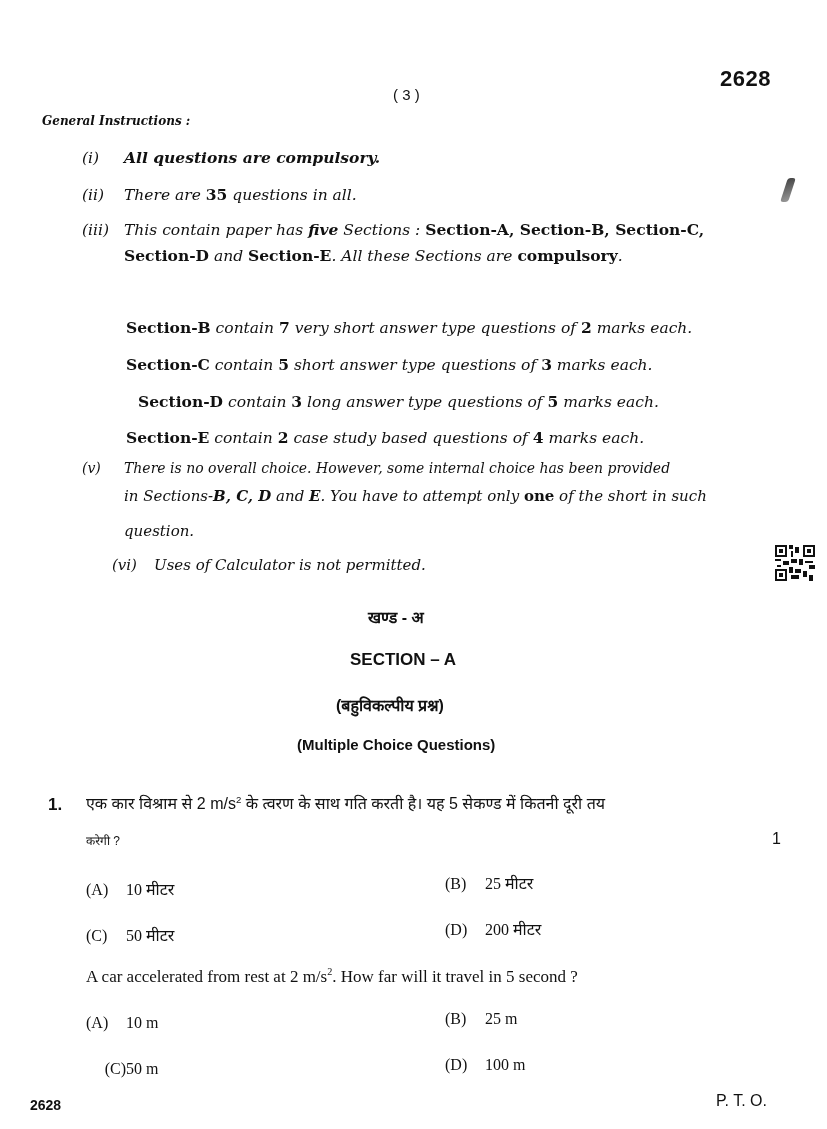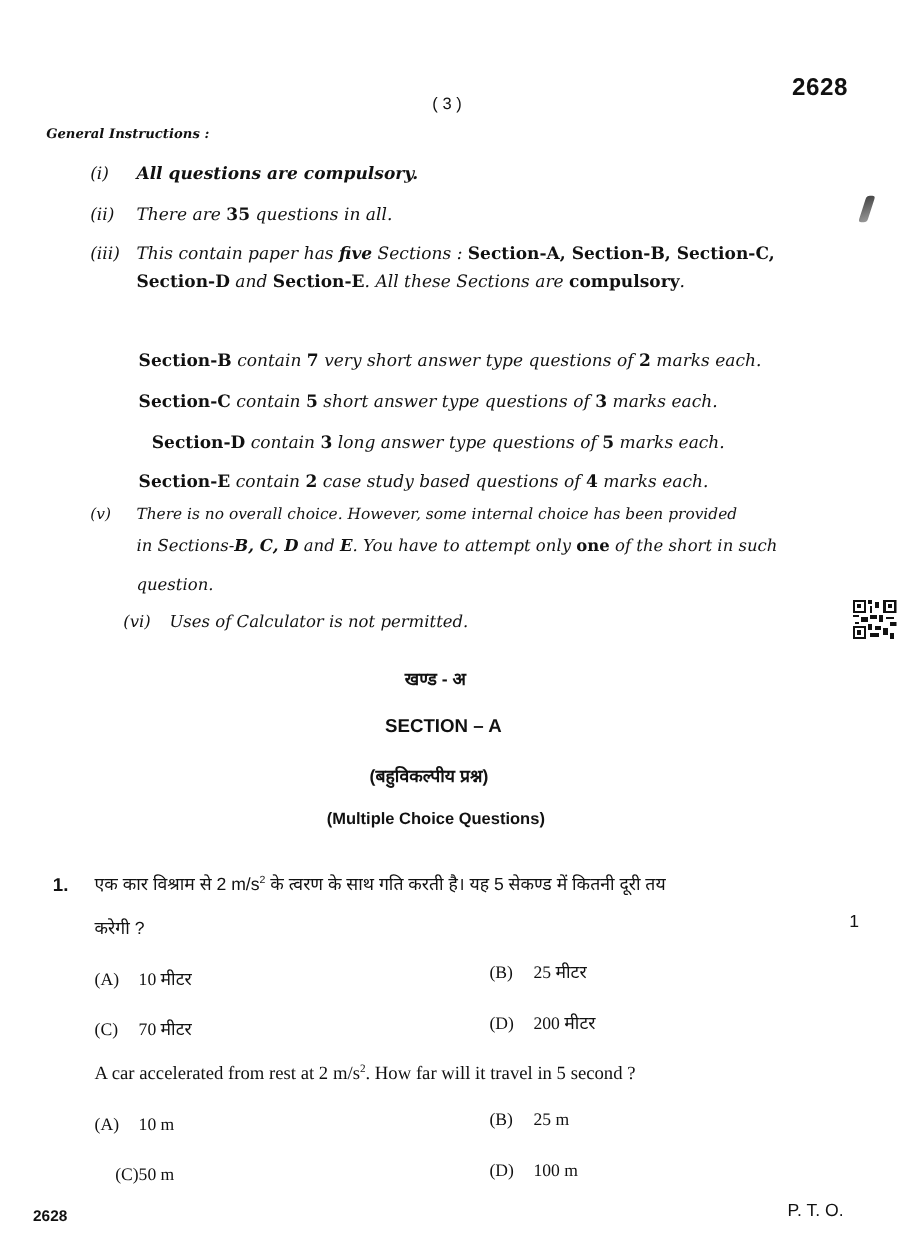--- a/index.html
+++ b/index.html
@@ -26,21 +26,21 @@
 
   .qr { left: 775px; top: 545px; width: 40px; height: 36px; }
 
   .sec-hindi { left: 368px; top: 606px; font-size: 16px; font-weight: bold; }
   .sec-title { left: 350px; top: 650px; font-size: 17px; font-weight: bold; }
   .sec-sub-hindi { left: 336px; top: 694px; font-size: 16px; font-weight: bold; }
   .sec-sub-en { left: 297px; top: 736px; font-size: 15px; font-weight: bold; }
 
   .q-num { left: 48px; top: 795px; font-size: 17px; font-weight: bold; }
   .q-hindi-1 { left: 86px; top: 792px; font-size: 16px; text-align: right; }
-  .q-hindi-2 { left: 86px; top: 832px; font-size: 16px; }
+  .q-hindi-2 { left: 86px; top: 832px; font-size: 12px; }
   .q-marks { left: 772px; top: 830px; font-size: 16px; }
 
   .opt { position: absolute; font-size: 16px; white-space: nowrap; }
   .opt .lbl { display: inline-block; width: 40px; }
 
   .q-english { left: 86px; top: 966px; font-size: 17px; }
 
   .paper-code-bottom { left: 30px; top: 1097px; font-size: 14px; font-weight: bold; }
   .pto { left: 716px; top: 1092px; font-size: 16px; }
   sup { font-size: 0.6em; }
@@ -136,21 +136,21 @@
   <div class="abs sans q-hindi-2">करेगी ?</div>
   <div class="abs sans q-marks">1</div>
 
   <div class="opt tserif" style="left:86px; top:878px;">
     <span class="lbl">(A)</span><span>10 मीटर</span>
   </div>
   <div class="opt tserif" style="left:445px; top:872px;">
     <span class="lbl">(B)</span><span>25 मीटर</span>
   </div>
   <div class="opt tserif" style="left:86px; top:924px;">
-    <span class="lbl">(C)</span><span>70 मीटर</span>
+    <span class="lbl">(C)</span><span>50 मीटर</span>
   </div>
   <div class="opt tserif" style="left:445px; top:918px;">
     <span class="lbl">(D)</span><span>200 मीटर</span>
   </div>
 
   <div class="abs tserif q-english">
     <span>A car accelerated from rest at 2 m/s</span><sup>2</sup><span>. How far will it travel in 5 second ?</span>
   </div>
 
   <div class="opt tserif" style="left:86px; top:1014px;">

